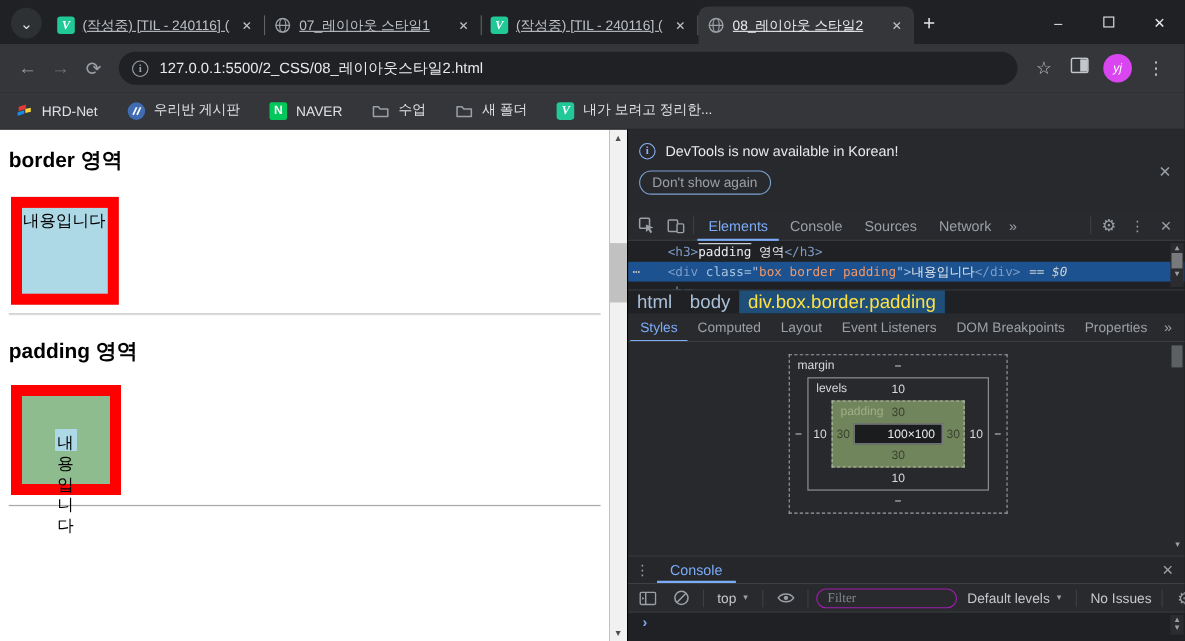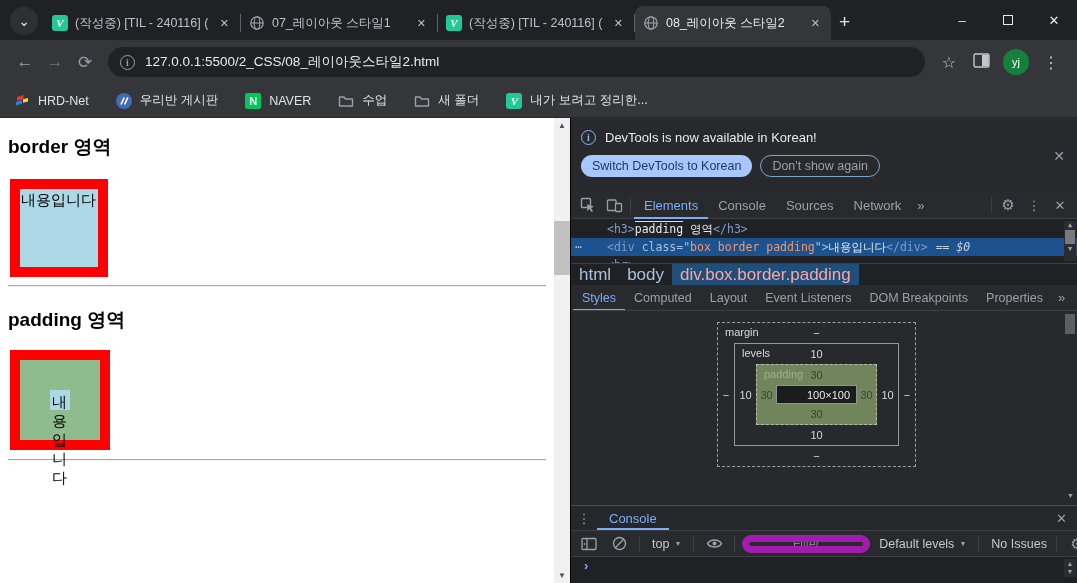--- a/index.html
+++ b/index.html
@@ -7,42 +7,42 @@
   body { font-family:"Liberation Sans",sans-serif; background:#202124; font-size:13px; }
   .window { width:1077px; height:583px; display:flex; flex-direction:column; }
 
   
   .tabstrip { height:40px; background:#202124; display:flex; align-items:flex-end; position:relative; flex:none; }
   .tab-search { width:28px; height:28px; border-radius:50%; background:#2e3134; color:#dfe1e5;
     display:flex; align-items:center; justify-content:center; margin:0 6px 5px 10px; font-size:14px; }
   .tab { width:196px; height:34px; display:flex; align-items:center; padding:0 8px; color:#bdc1c6;
     font-size:12.5px; position:relative; flex:none; }
   .tab.active { background:#35363a; border-radius:8px 8px 0 0; color:#e8eaed; }
-  .tab .title { flex:1; white-space:nowrap; overflow:hidden; margin:16px 7px; }
+  .tab .title { flex:1; white-space:nowrap; overflow:hidden; margin:16px 7px;text-decoration:underline; }
   .tab .tclose { font-size:11px; color:#bdc1c6; padding:0 3px; }
   .tab-div { width:1px; height:18px; background:#5f6368; margin-bottom:8px; flex:none; }
   .fav { width:16px; height:16px; flex:none; display:flex; align-items:center; justify-content:center; }
   .fav.velog { background:#20c997; border-radius:3px; color:#fff; font:italic bold 11px "Liberation Serif",serif; }
   .fav.naver { background:#03c75a; border-radius:2px; color:#fff; font-weight:bold; font-size:11px; }
   .newtab { color:#dfe1e5; font-size:19px; margin:0 0 7px 8px; }
   .win-controls { position:absolute; right:0; top:0; height:40px; display:flex; }
   .wc { width:46px; height:40px; display:flex; align-items:center; justify-content:center; color:#eaeaea; font-size:13px; }
   .wc .sq { width:10px; height:10px; border:1.4px solid #eaeaea; display:block; }
 
   
   .toolbar { height:44px; background:#35363a; display:flex; align-items:center; padding:0 10px; flex:none; }
   .navbtn { width:30px; text-align:center; font-size:17px; color:#9aa0a6; flex:none; }
   .navbtn.fwd { color:#6e7277; }
   .url-pill { flex:1; height:30px; background:#202124; border-radius:15px; display:flex; align-items:center;
     padding:0 12px; margin:0 8px; color:#e8eaed; font-size:13.5px; min-width:0; }
   .info-ic { width:15px; height:15px; border-radius:50%; border:1.4px solid #9aa0a6; color:#9aa0a6;
     font:bold 10px "Liberation Serif",serif; display:flex; align-items:center; justify-content:center; margin-right:10px; flex:none; }
   .tb-ic { width:32px; text-align:center; font-size:16px; color:#c3c7cb; flex:none; }
-  .avatar { width:26px; height:26px; border-radius:50%; background:#15803d; color:#fff; font-size:11px;
-    display:flex; align-items:center; justify-content:center; margin:0 6px; flex:none; }
+  .avatar { width:26px; height:26px; border-radius:50%; background:#d946ef; color:#fff; font-size:11px;
+    display:flex; align-items:center; justify-content:center; margin:0 6px; flex:none;font-style:italic; }
 
   
   .bookmarks { height:34px; background:#35363a; display:flex; align-items:center; padding-left:14px; gap:27px;
     font-size:12.5px; color:#dfe1e5; border-bottom:1px solid #27282b; flex:none; }
   .bm-item { display:flex; align-items:center; gap:8px; white-space:nowrap; }
   .bicon { width:16px; height:16px; display:flex; align-items:center; justify-content:center; }
   .bicon.circle { border-radius:50%; background:#3f6cb3; color:#fff; font:italic bold 9px "Liberation Sans",sans-serif; }
 
   
   .content { flex:1; display:flex; min-height:0; }
@@ -94,21 +94,21 @@
   .tag { color:#7e9cc6; } .attr { color:#a8c3e0; } .punc { color:#9fc0e0; } .oval { color:#f29766; }
   .txt { color:#e8eaed; } .meta { color:#cdd0d4; font-style:italic; padding-left:8px; }
   .hl { border-top:1px solid #dfe1e5; }
   .tree-scroll { position:absolute; right:1px; top:2px; width:12px; height:40px; display:flex; flex-direction:column;
     align-items:center; background:#2b2c2f; }
   .ts-ar { font-size:7px; color:#9aa0a6; line-height:8px; }
   .ts-thumb { width:10px; height:14px; background:#77797c; margin:1px 0; }
 
   .crumbs { height:22px; border-top:1px solid #3c4043; display:flex; align-items:stretch; font-size:17px; color:#a9c0da; flex:none; }
   .crumb { display:flex; align-items:center; padding:0 8px; }
-  .crumb.active { background:#1f4e78; color:#fca5a5; }
+  .crumb.active { background:#1f4e78; color:#fde047; }
 
   .styles-tabs { height:26px; background:#292a2d; border-bottom:1px solid #3c4043; display:flex; align-items:center;
     padding-left:2px; font-size:12.5px; color:#9aa0a6; flex:none; overflow:hidden; }
   .st-tab { padding:0 9px; height:26px; display:flex; align-items:center; white-space:nowrap; }
   .st-tab.active { color:#7cacf8; box-shadow:inset 0 -2px 0 #7cacf8; }
 
   .styles-pane { flex:1; position:relative; background:#28292c; min-height:0; }
   .bm-wrap { position:absolute; left:146px; top:11px; }
   .bm-box { display:grid; position:relative; }
   .bm-margin { width:199px; height:145px; border:1px dashed #9aa0a6; grid-template-columns:16px 1fr 16px; grid-template-rows:20px 1fr 20px; }
@@ -128,22 +128,22 @@
   .drawer { border-top:1px solid #494c50; flex:none; }
   .drawer-tabs { height:24px; background:#26272a; display:flex; align-items:center; position:relative; }
   .d-menu { width:26px; text-align:center; color:#9aa0a6; font-size:13px; }
   .d-tab { color:#7cacf8; font-size:13px; padding:0 12px; height:24px; display:flex; align-items:center;
     box-shadow:inset 0 -2px 0 #7cacf8; }
   .d-close { position:absolute; right:10px; color:#9aa0a6; font-size:13px; }
   .console-toolbar { height:27px; background:#292a2d; border-top:1px solid #3c4043; border-bottom:1px solid #3c4043;
     display:flex; align-items:center; padding:0 5px; gap:4px; font-size:12.5px; color:#c5c8cc; }
   .ct-txt { display:flex; align-items:center; gap:5px; padding:0 5px; white-space:nowrap; }
   .dd { font-size:7px; color:#9aa0a6; }
-  .filter-in { width:128px; height:18px; border:7px solid #a21caf; border-radius:9px; background:transparent;
-    color:#e8eaed; font-size:12px; padding:0 9px; outline:none; font-family:Liberation Sans, sans-serif;text-align:center; }
+  .filter-in { width:128px; height:18px; border:1px solid #a21caf; border-radius:9px; background:transparent;
+    color:#e8eaed; font-size:12px; padding:0 9px; outline:none; font-family:Liberation Serif, serif; }
   .filter-in::placeholder { color:#80868b; }
   .console-prompt { height:26px; background:#202124; position:relative; }
   .prompt-ch { position:absolute; left:13px; top:1px; color:#7cacf8; font-size:13px; font-weight:bold; }
   .mini-scroll { position:absolute; right:1px; top:2px; width:12px; display:flex; flex-direction:column; align-items:center;
     background:#2b2c2f; padding:1px 0; }
 </style>
 </head>
 <body>
 
 <div class="window">
@@ -283,21 +283,20 @@
 
     <div class="devtools">
 
       <div class="infobar">
         <div class="ib-row">
           <span class="ib-ic">i</span>
           <span>DevTools is now available in Korean!</span>
         </div>
         <span class="ib-close">✕</span>
         <div class="ib-btns">
-          <div class="pill filled">Switch DevTools to Korean</div>
           <div class="pill outline">Don't show again</div>
         </div>
       </div>
 
       <div class="dt-toolbar">
         <div class="dt-ic">
             <svg width="16" height="16" viewBox="0 0 16 16">
               <rect x="1.5" y="1.5" width="9" height="9" rx="1" fill="none" stroke="#9aa0a6" stroke-width="1.4"></rect>
               <path d="M7.2 7.2 L14 9.8 L11 11 L13 14 L11.4 15 L9.4 12 L7.2 14 Z" fill="#9aa0a6"></path>
             </svg>

